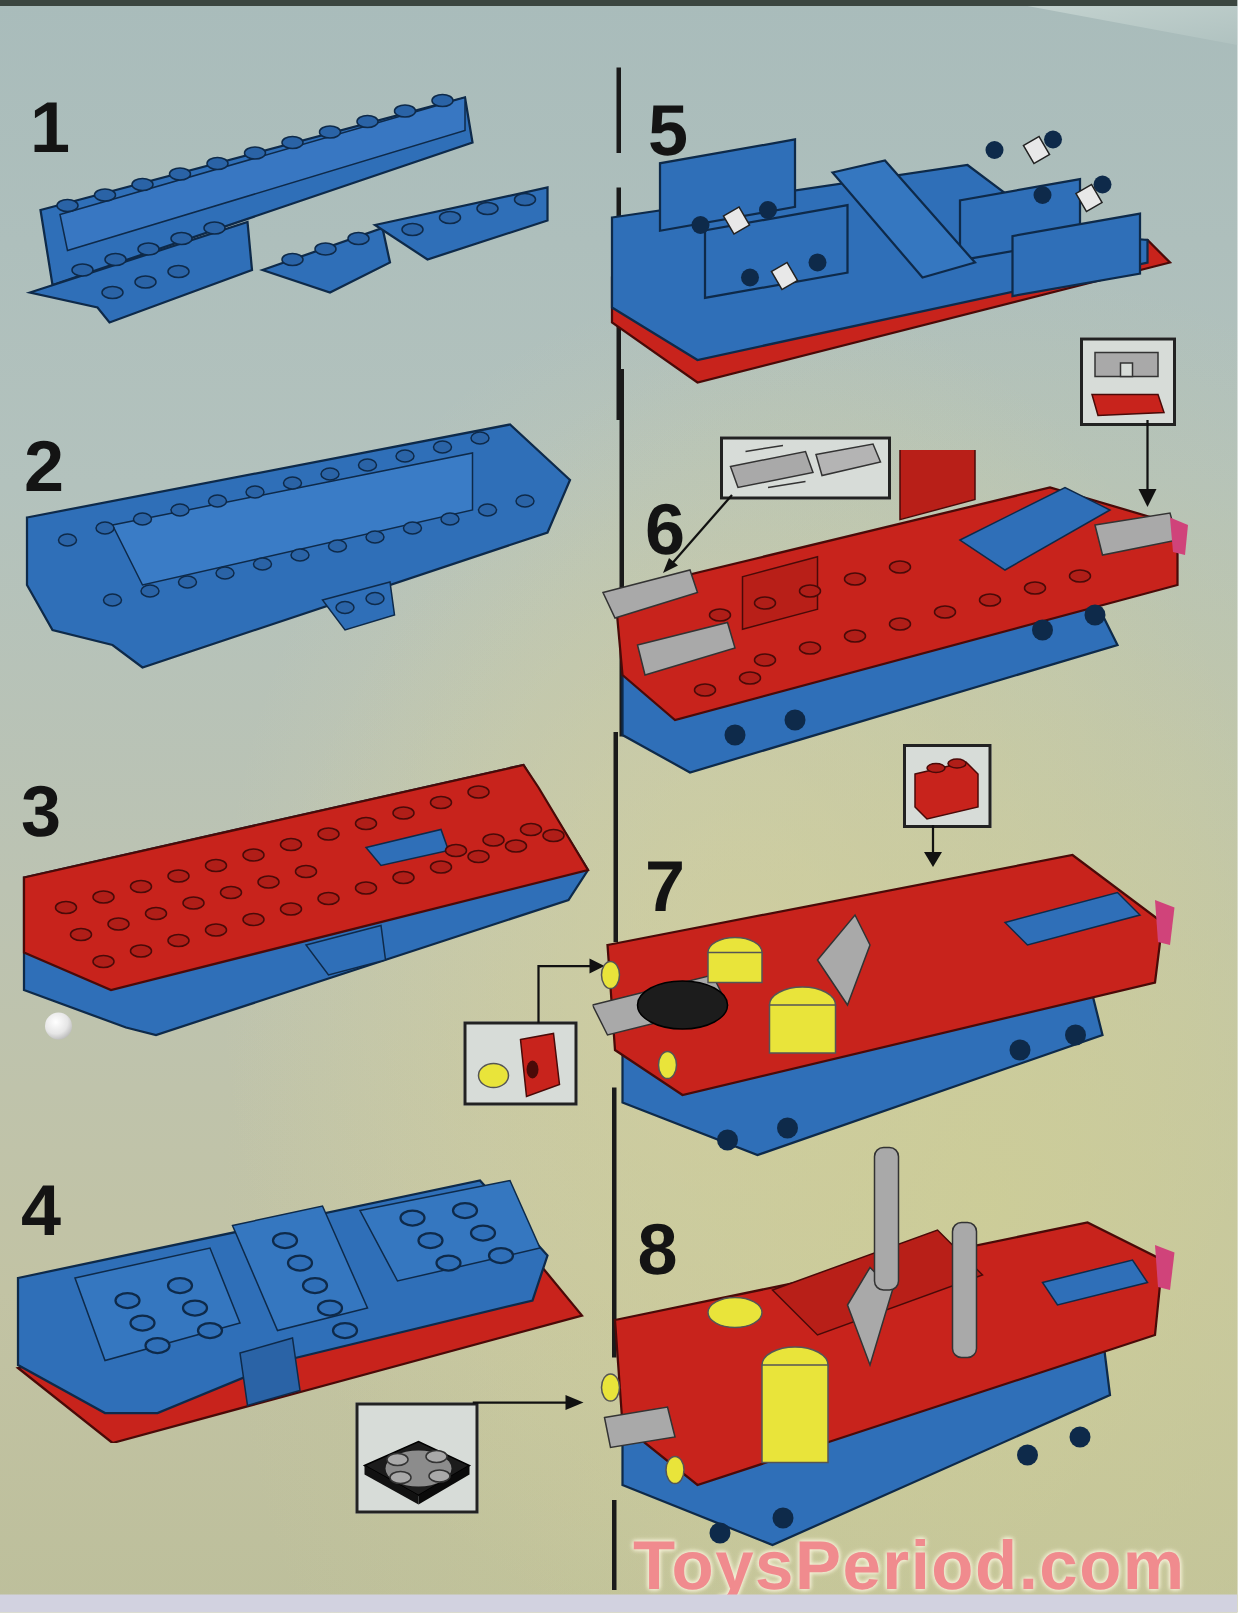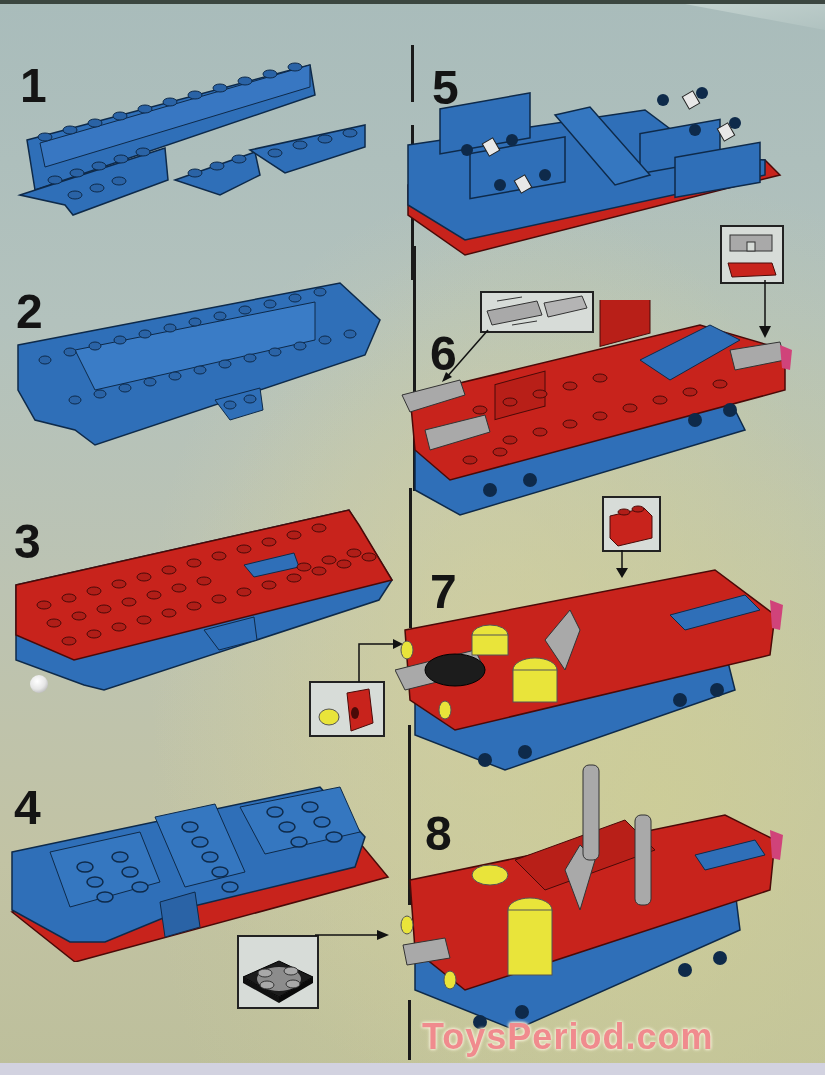--- a/index.html
+++ b/index.html
@@ -12,21 +12,21 @@
   .page-edge{position:absolute;left:0;top:0;width:825px;height:4px;background:#3b4640;}
   .fold{position:absolute;right:0;top:4px;width:140px;height:26px;
     background:linear-gradient(170deg,#c3d2cf 0%,#b0c2c0 100%);
     clip-path:polygon(0 0,100% 0,100% 100%);}
   .step-num{position:absolute;font-weight:bold;font-size:48px;color:#141414;line-height:1;}
   .divider{position:absolute;left:411px;width:3px;background:#1a1a1a;}
   .hole{position:absolute;width:18px;height:18px;border-radius:50%;
     background:radial-gradient(circle at 40% 35%,#ffffff 0%,#e6e6e6 50%,#9a9a9a 100%);}
   .model{position:absolute;}
   .callout{position:absolute;border:2px solid #222;background:#d7dcd8;}
-  .watermark{position:absolute;left:422px;top:1016px;font-weight:bold;font-size:36px;
+  .watermark{position:absolute;left:422px;top:1016px;font-weight:bold;font-size:46px;
     color:#f08b8e;letter-spacing:1px;
     text-shadow:0 0 3px #f3f0d8,0 0 3px #f3f0d8,0 0 4px #efe9c8;}
   .bottom-strip{position:absolute;left:0;bottom:0;width:825px;height:12px;background:#d2d2e0;}
 </style>
 </head>
 <body>
 
 <div class="page-edge"></div>
 <div class="fold"></div>
 

